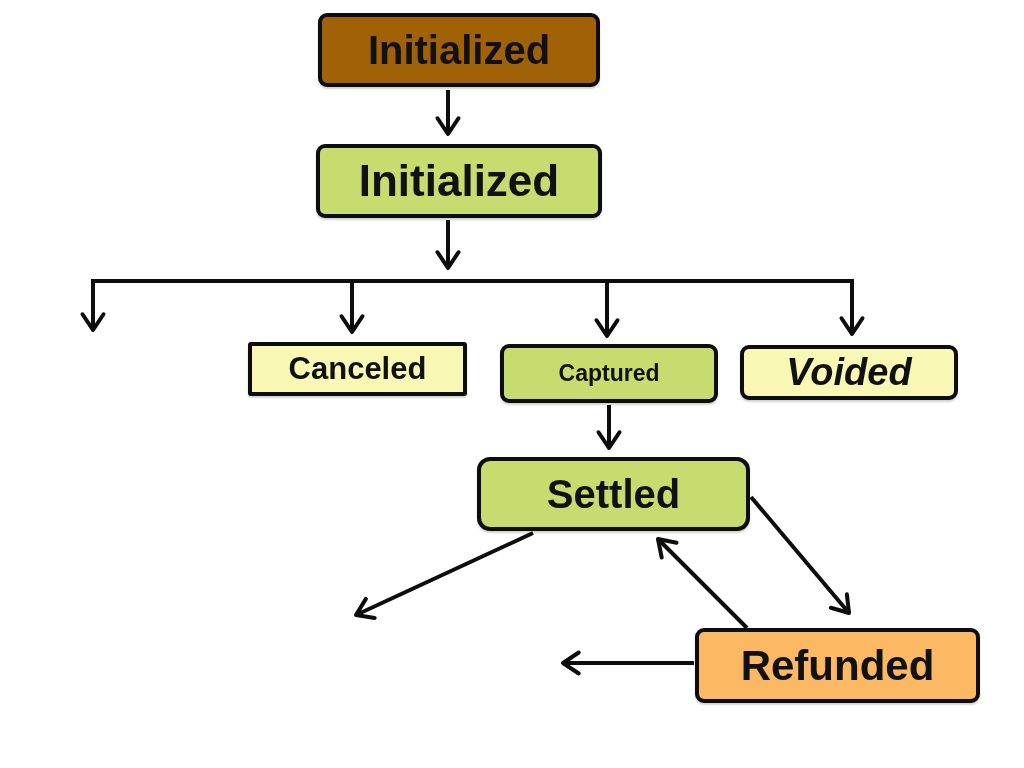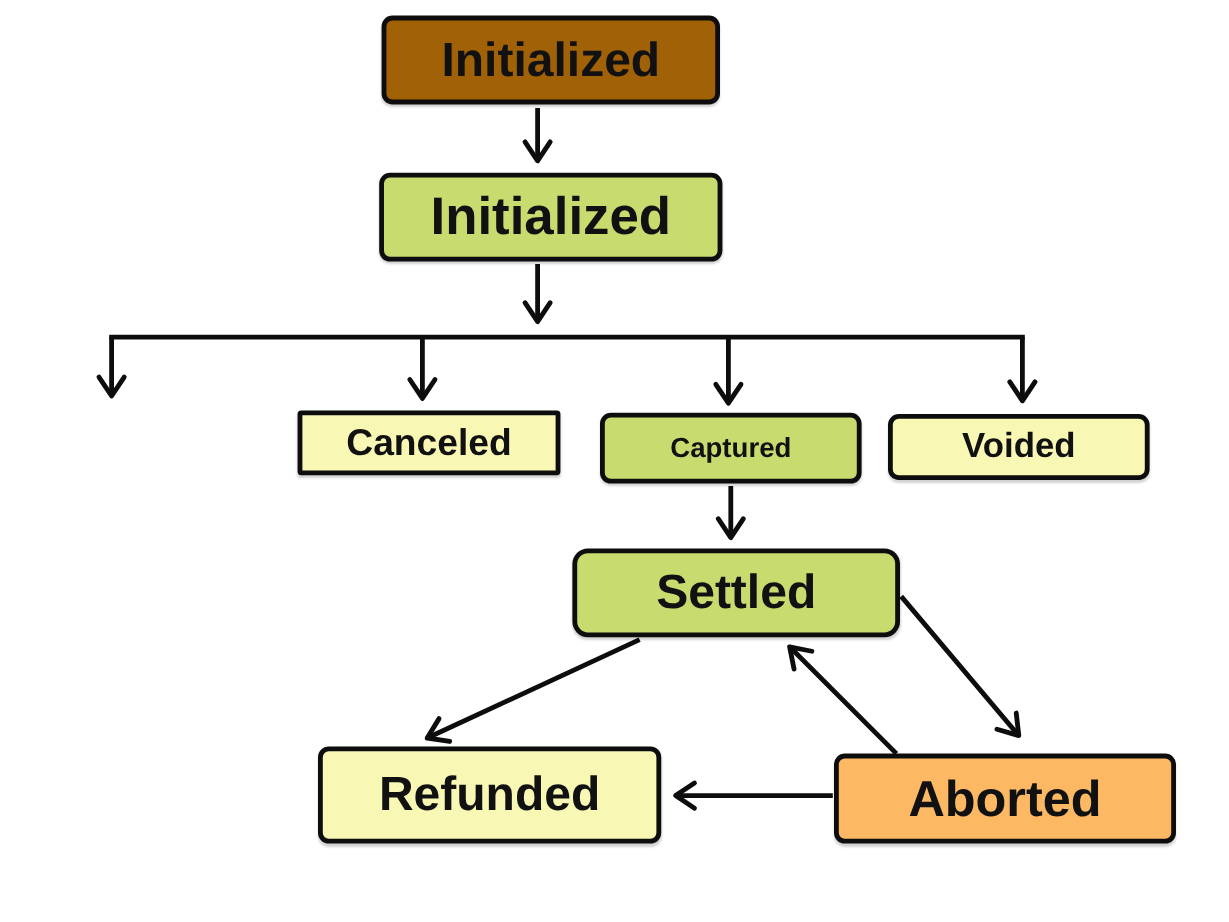--- a/index.html
+++ b/index.html
@@ -26,21 +26,21 @@
     justify-content: center;
     color: #111111;
     font-weight: 700;
     box-shadow: 0 2px 2px rgba(0,0,0,0.18);
   }
   #n-initialized { left: 318px; top: 13px;  width: 282px; height: 74px; font-size: 40px; }
   #n-authorized  { left: 316px; top: 144px; width: 286px; height: 74px; font-size: 44px; }
   #n-aborted     { left: 3px;   top: 339px; width: 219px; height: 63px; font-size: 33px; }
   #n-canceled    { left: 248px; top: 342px; width: 219px; height: 54px; font-size: 31px; border-radius: 3px; }
   #n-captured    { left: 500px; top: 344px; width: 218px; height: 59px; font-size: 23px; }
-  #n-voided      { left: 740px; top: 345px; width: 218px; height: 55px; font-size: 29px; }
+  #n-voided      { left: 740px; top: 345px; width: 218px; height: 55px; font-size: 38px; font-style: italic; }
   #n-settled     { left: 477px; top: 457px; width: 273px; height: 74px; font-size: 40px; border-radius: 13px; }
   #n-refunded    { left: 265px; top: 622px; width: 286px; height: 81px; font-size: 40px; }
   #n-disputed    { left: 695px; top: 628px; width: 285px; height: 75px; font-size: 42px; }
   .edge { stroke: #0d0d0d; stroke-width: 4; fill: none; }
 </style>
 </head>
 <body>
 
 <div class="canvas">
 
@@ -91,21 +91,18 @@
   </div>
 
   <div class="node" id="n-voided" style="background-color: rgb(248, 248, 180);">
     <span>Voided</span>
   </div>
 
   <div class="node" id="n-settled" style="background-color: rgb(200, 219, 110);">
     <span>Settled</span>
   </div>
 
-  <div class="node" id="n-refunded" style="background-color: rgb(248, 248, 180);">
-    <span>Refunded</span>
-  </div>
 
   <div class="node" id="n-disputed" style="background-color: rgb(252, 184, 98);">
-    <span>Aborted</span>
+    <span>Refunded</span>
   </div>
 
 </div>
 
 </body></html>

